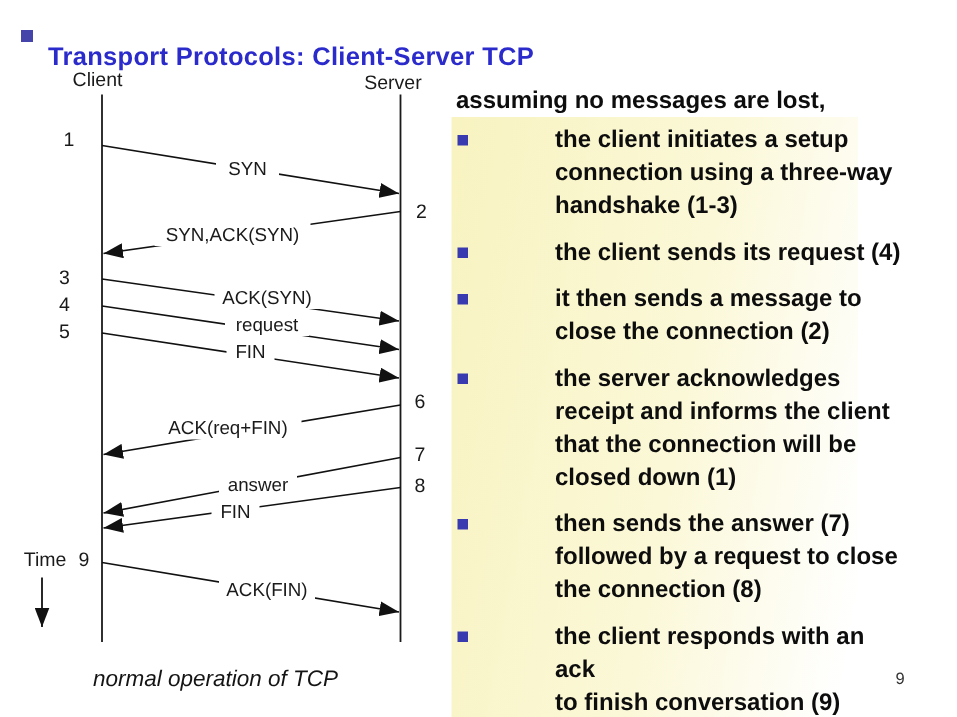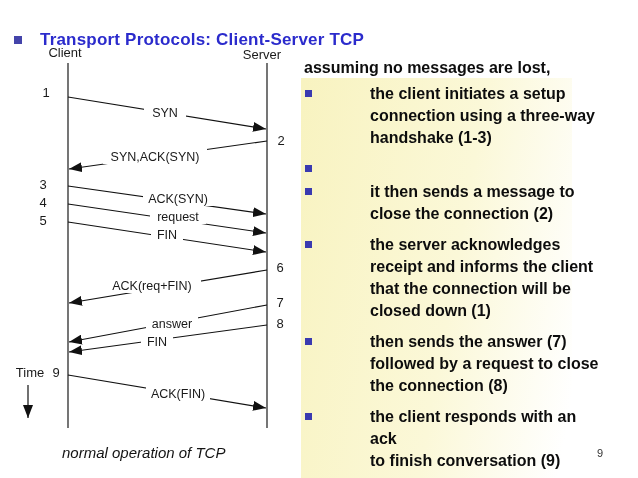--- a/index.html
+++ b/index.html
@@ -6,22 +6,22 @@
   body {
     width: 638px; height: 478px;
     position: relative;
     background: #ffffff;
     overflow: hidden;
     font-family: "Liberation Sans", sans-serif;
     color: #111;
   }
   
   .title-row {
-    position: absolute; left: 14px; top: 30px;
-    display: flex; align-items: flex-start;
+    position: absolute; left: 14px; top: 14px;
+    display: flex; align-items: flex-start; flex-direction: column;
   }
   .title-bullet {
     width: 8px; height: 8px; background: #4444aa;
     margin-top: 6px; flex: 0 0 auto;
   }
   .title-text {
     margin-left: 18px;
     font-size: 17px; font-weight: bold;
     color: #2b2bcc;
     letter-spacing: 0.2px;
@@ -140,20 +140,21 @@
   <p class="notes-heading">assuming no messages are lost,</p>
 
   <div class="note-item">
     <span class="note-bullet"></span>
     <span class="note-text">the client initiates a setup
 connection using a three-way
 handshake (1-3)</span>
   </div>
   <div class="note-item">
     <span class="note-bullet"></span>
+    <span class="note-text">the client sends its request (4)</span>
   </div>
   <div class="note-item">
     <span class="note-bullet"></span>
     <span class="note-text">it then sends a message to
 close the connection (2)</span>
   </div>
   <div class="note-item">
     <span class="note-bullet"></span>
     <span class="note-text">the server acknowledges
 receipt and informs the client

